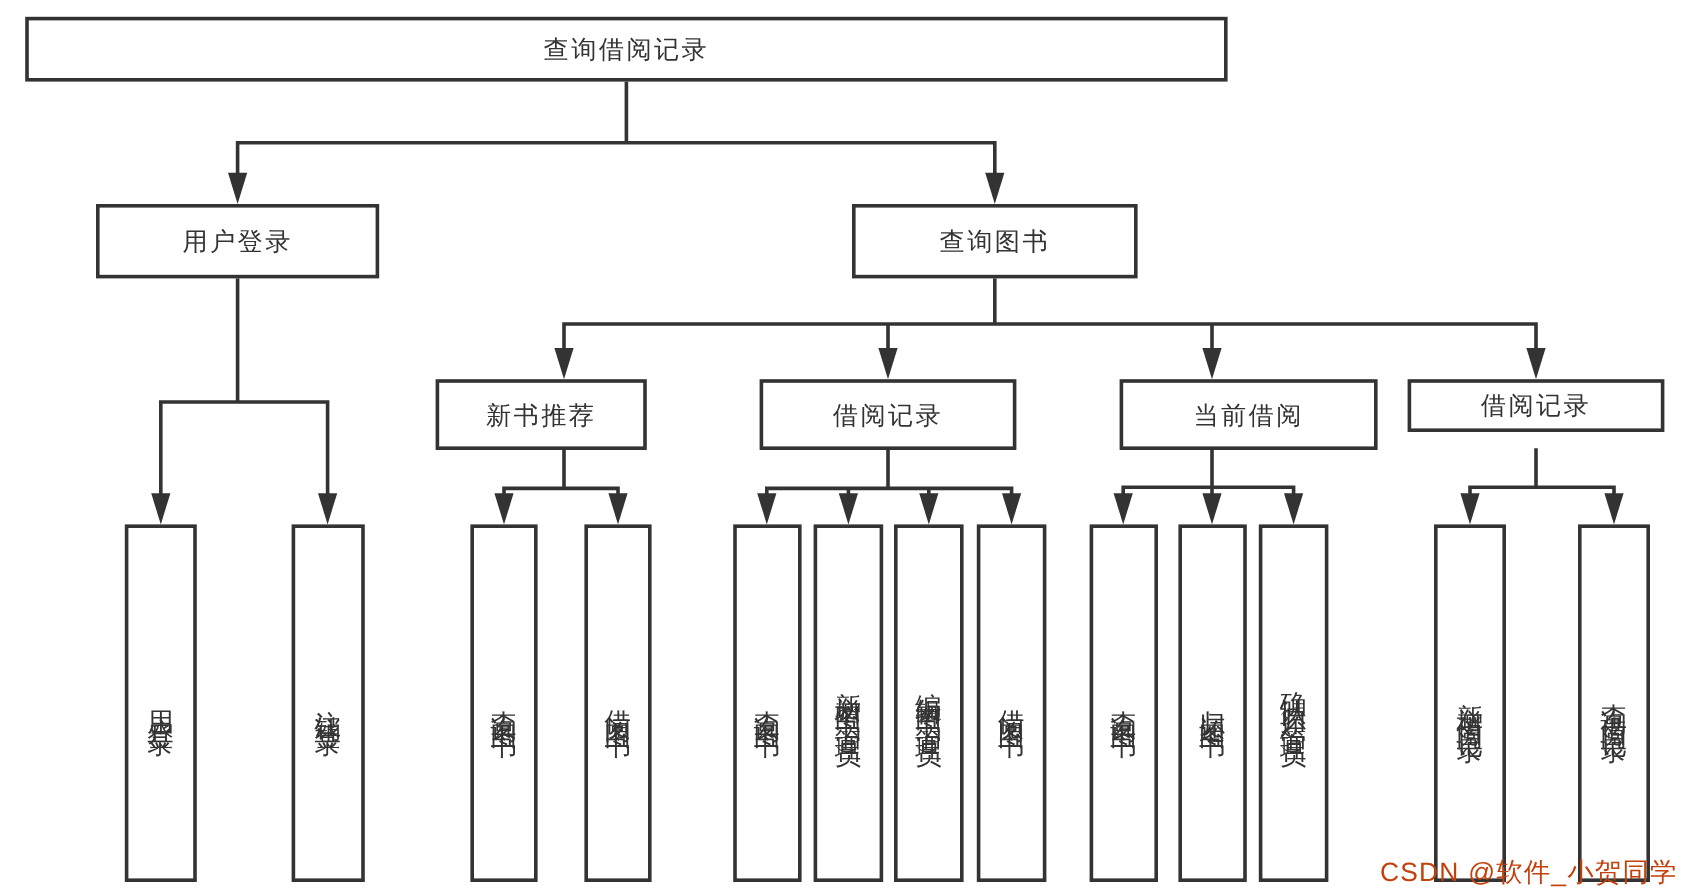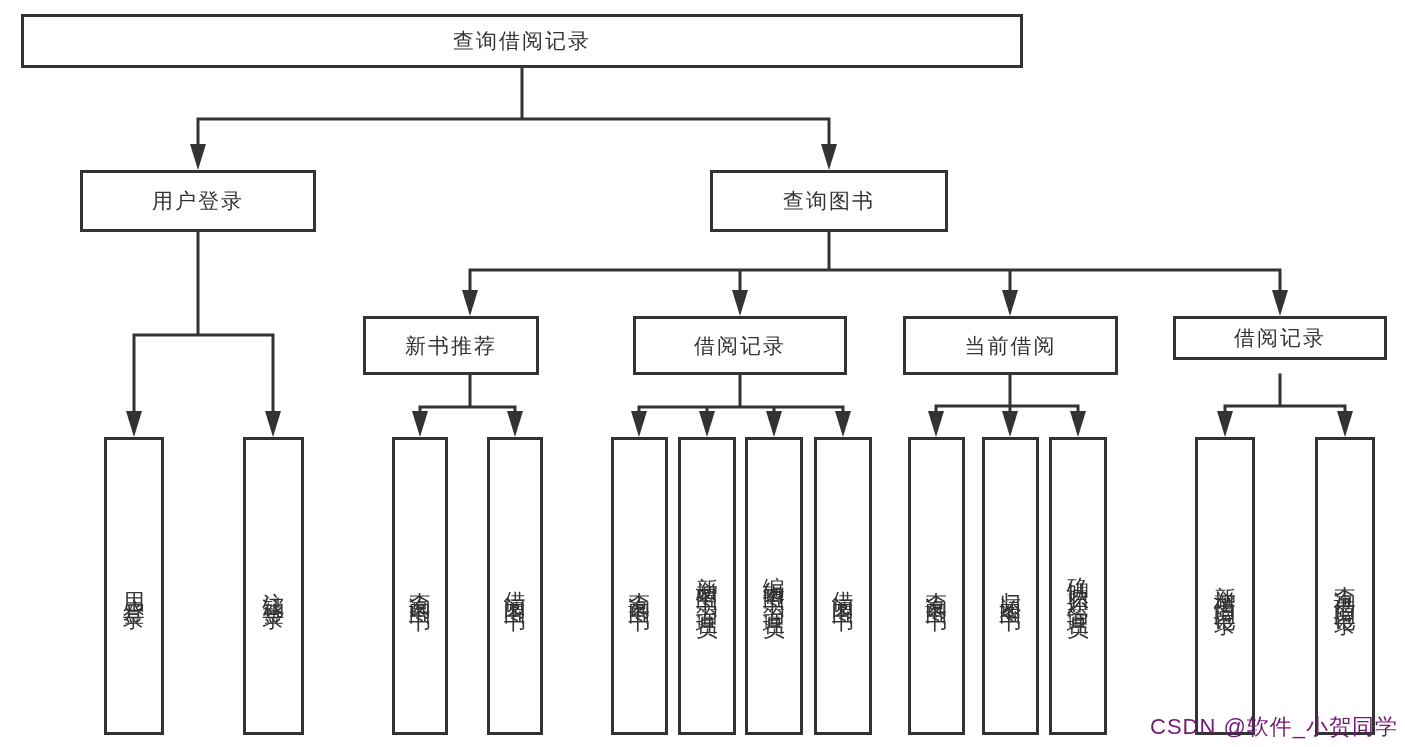--- a/index.html
+++ b/index.html
@@ -27,21 +27,21 @@
     writing-mode:vertical-rl;
     font-size:22px;
     letter-spacing:6px;
     line-height:1.15;
   }
   .watermark {
     position:absolute;
     left:1150px; top:712px;
     width:250px;
     font-size:22px;
-    color:#701a75;
+    color:#c2410c;
     letter-spacing:1px;
     z-index:3;
     white-space:nowrap;
   }
 </style>
 </head>
 <body>
 
 <div id="canvas">
 
@@ -85,21 +85,21 @@
     </g>
   </svg>
 
   <div class="node h-node" style="left:21px; top:14px; width:1002px; height:54px;">查询借阅记录</div>
 
   <div class="node h-node" style="left:80px; top:170px; width:236px; height:62px;">用户登录</div>
   <div class="node h-node" style="left:710px; top:170px; width:238px; height:62px;">查询图书</div>
 
   <div class="node h-node" style="left:363px; top:316px; width:176px; height:59px;">新书推荐</div>
   <div class="node h-node" style="left:633px; top:316px; width:214px; height:59px;">借阅记录</div>
-  <div class="node h-node" style="left:903px; top:316px; width:215px; height:59px;">当前借阅</div>
+  <div class="node h-node" style="left:933px; top:316px; width:215px; height:59px;">当前借阅</div>
   <div class="node h-node" style="left:1173px; top:316px; width:214px; height:44px;">借阅记录</div>
 
   <div class="node leaf" style="left:104px; width:60px;">用户登录</div>
   <div class="node leaf" style="left:243px; width:61px;">注销登录</div>
 
   <div class="node leaf" style="left:392px; width:56px;">查询图书</div>
   <div class="node leaf" style="left:487px; width:56px;">借阅图书</div>
 
   <div class="node leaf" style="left:611px; width:57px;">查询图书</div>
   <div class="node leaf" style="left:678px; width:58px;">新增图书（管理员）</div>

